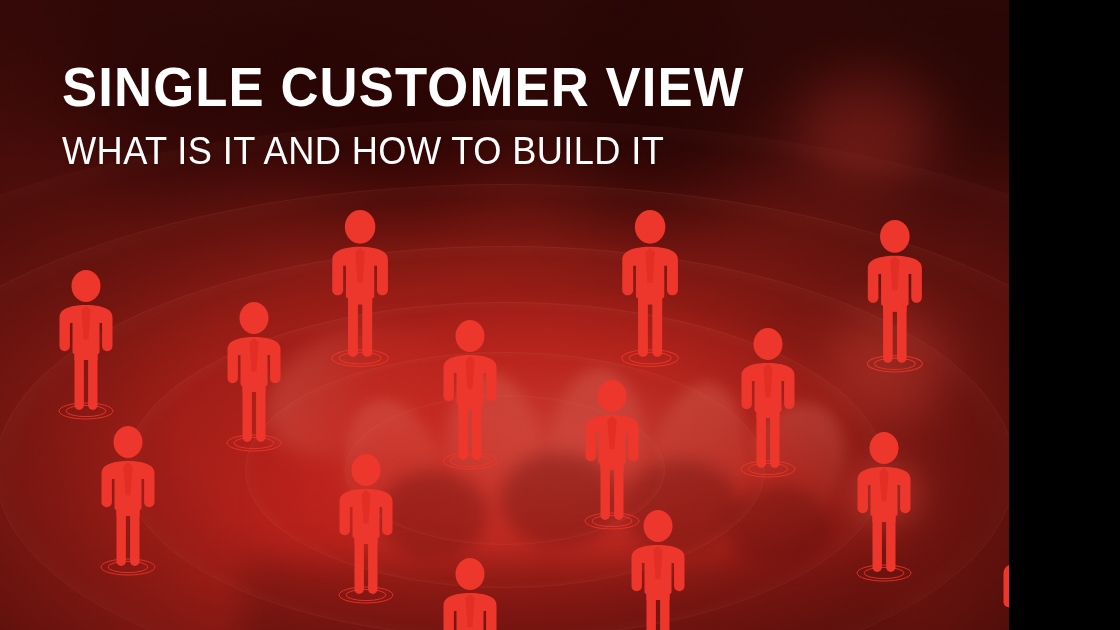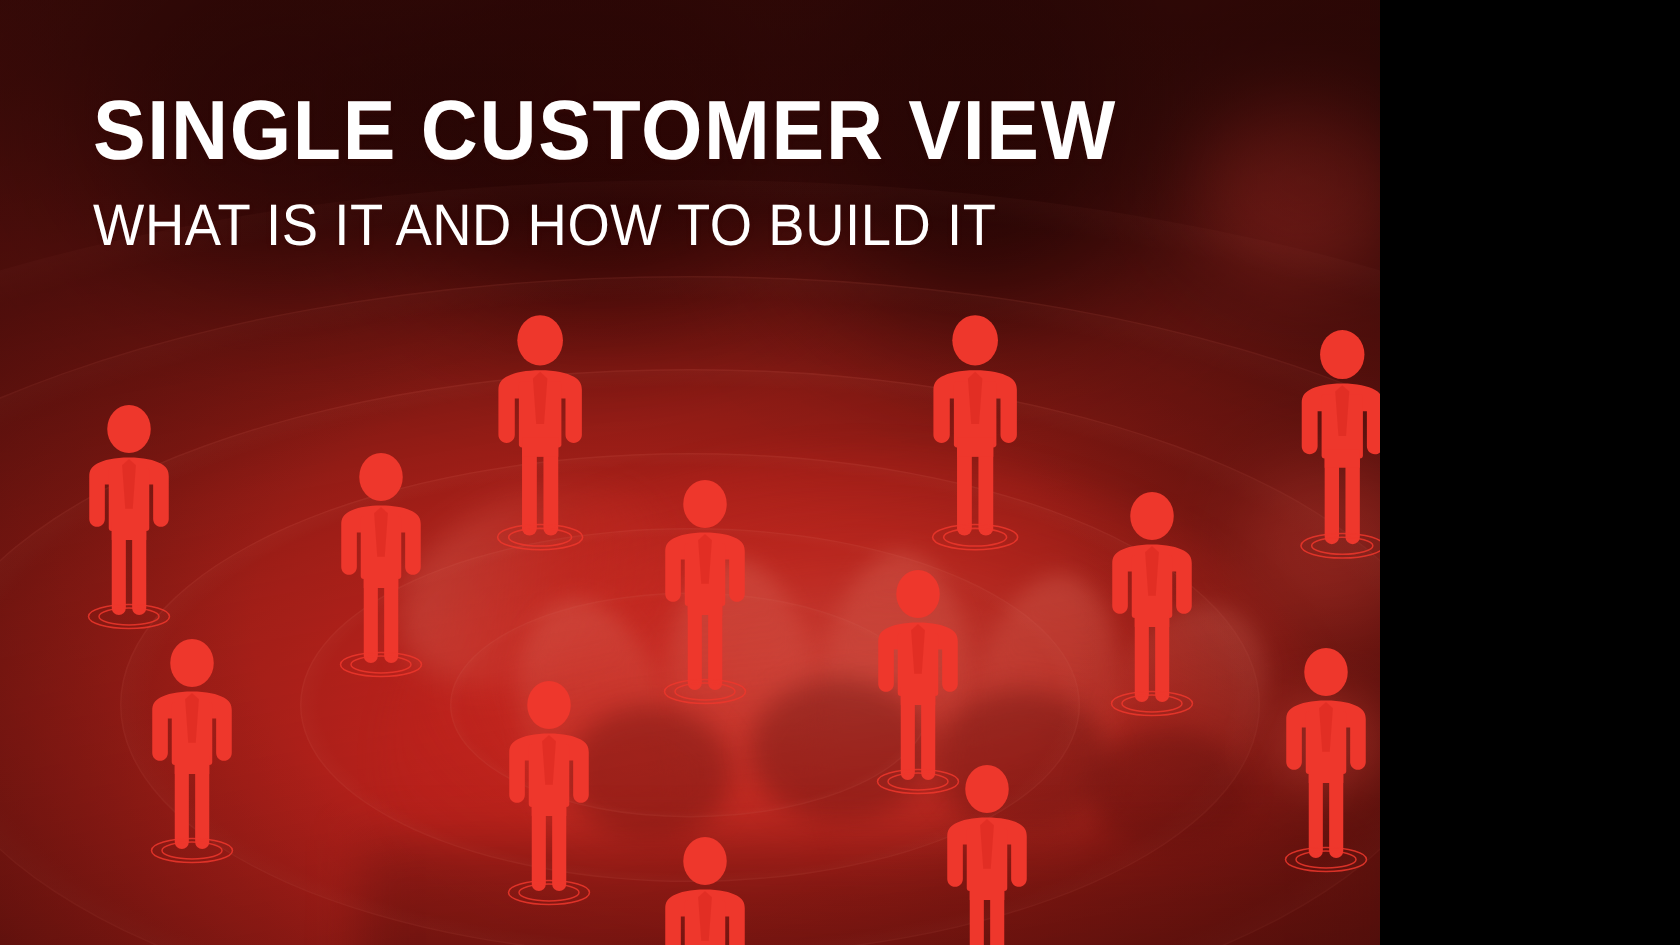--- a/index.html
+++ b/index.html
@@ -1,21 +1,21 @@
 <!DOCTYPE html>
 <html><head>
 <meta charset="utf-8">
 <title>Single Customer View</title>
 <style>
   * { margin:0; padding:0; box-sizing:border-box; }
   html,body { width:1120px; height:630px; overflow:hidden; background:#000; }
 
   .banner{
     position:relative;
-    width:920px; height:630px;
+    width:1009px; height:630px;
     overflow:hidden;
     font-family:"Liberation Sans", sans-serif;
     background:#8C2119;
   }
 
   
   .photo-layer{ position:absolute; inset:0; overflow:hidden; }
 
   
   .bg-base{

